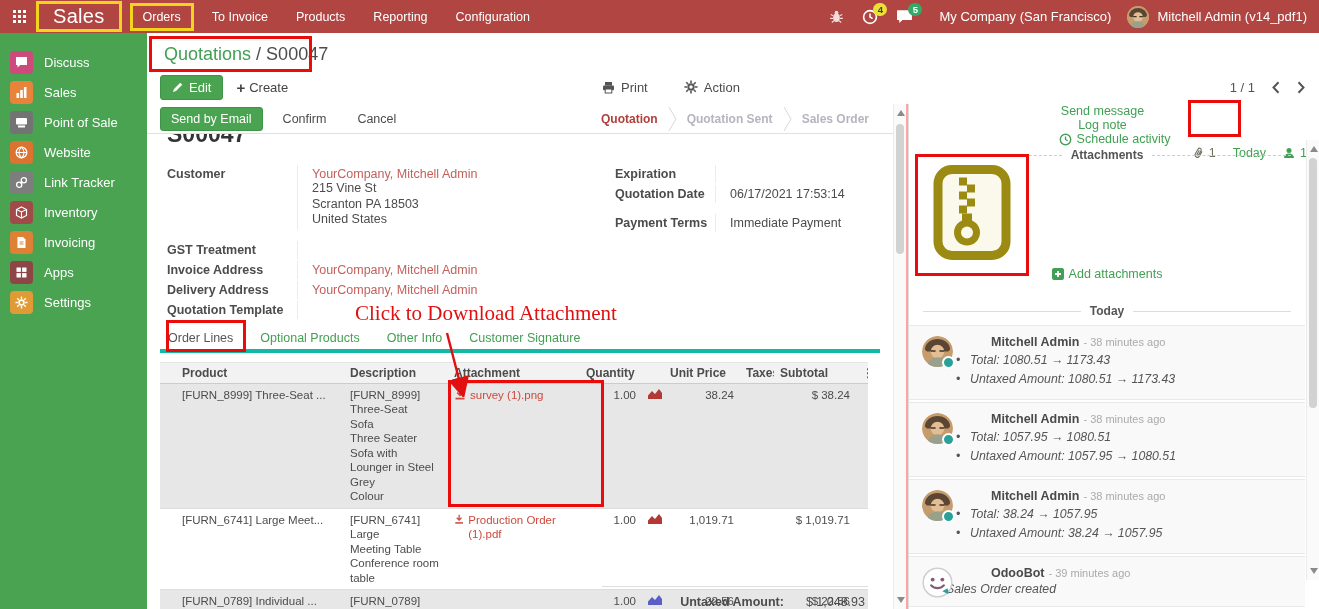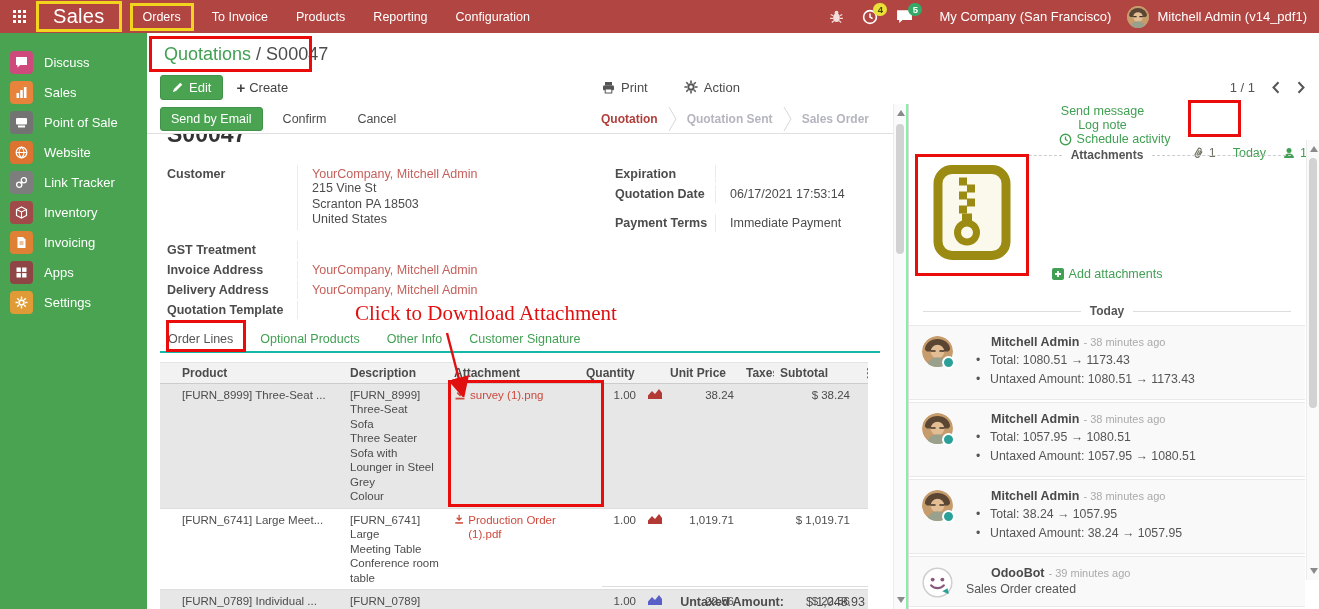--- a/index.html
+++ b/index.html
@@ -1,17 +1,17 @@
 <!DOCTYPE html>
 <html><head>
 <meta charset="utf-8">
 <style>
 * { box-sizing: border-box; margin: 0; padding: 0; }
 body { font-family: "Liberation Sans", sans-serif; background:#fff; }
-.app { position:relative; width:1319px; height:609px; overflow:hidden; background:#86efac; }
+.app { position:relative; width:1319px; height:609px; overflow:hidden; background:#fca5a5; }
 
 
 .topbar { position:absolute; left:0; top:0; width:1319px; height:33px; background:#b04542; display:flex; align-items:center; color:#fff; z-index:30; }
 .grid-icon { margin-left:13px; width:14px; height:14px; position:relative; flex:0 0 auto; cursor:pointer; }
 .grid-icon i { position:absolute; width:3px; height:3px; background:#fff; box-shadow:5px 0 #fff,10px 0 #fff,0 5px #fff,5px 5px #fff,10px 5px #fff,0 10px #fff,5px 10px #fff,10px 10px #fff; }
 .brand-box { border:3px solid #f2d41e; margin-left:9px; padding:1px 14px; }
 .brand { font-size:20px; letter-spacing:.3px; cursor:pointer; }
 .menu { display:flex; align-items:center; font-size:12.5px; margin-left:8px; }
 .menu-item { padding:5px 14px; cursor:pointer; white-space:nowrap; }
 .menu-item.boxed { border:3px solid #f2d41e; padding:4px 10px; margin-right:4px; }
@@ -58,21 +58,21 @@
 .fgroup.lft { width:438px; }
 .fgroup.rgt { width:268px; margin-left:10px; }
 .frow { display:flex; margin-bottom:2px; }
 .flabel { width:130px; font-weight:bold; padding:2px 0; flex:0 0 auto; }
 .flabel.wide { width:100px; }
 .fvalue { flex:1; border-left:1px solid #ececec; padding:2px 0 2px 14px; min-height:17px; }
 .rec-link { color:#c5605b; cursor:pointer; text-decoration:none; }
 .addr { white-space:pre-line; line-height:1.24; }
 .spacer8 { height:9px; }
 .annotation { position:absolute; left:208px; top:167px; font-family:"Liberation Serif", serif; font-size:21px; color:#e01010; white-space:nowrap; }
-.tabs { position:absolute; left:13px; right:13px; top:193px; height:26px; border-bottom:2px solid #14b8a6; display:flex; align-items:center; padding-left:8px; font-size:12.5px; }
+.tabs { position:absolute; left:13px; right:13px; top:193px; height:26px; border-bottom:4px solid #14b8a6; display:flex; align-items:center; padding-left:8px; font-size:12.5px; }
 .tab { margin-right:27px; color:#41a053; cursor:pointer; white-space:nowrap; }
 .tab.active { color:#555; }
 
 
 .olines { position:absolute; left:13px; top:228px; width:708px; border-collapse:collapse; font-size:11.5px; color:#4c4c4c; table-layout:fixed; }
 .olines th { background:#f2f2f2; border-bottom:1px solid #ccc; border-top:1px solid #e5e5e5; font-weight:bold; font-size:12px; padding:3px 6px; text-align:left; white-space:nowrap; overflow:hidden; }
 .olines td { padding:4px 6px; vertical-align:top; border-bottom:1px solid #ddd; line-height:1.26; }
 .olines tr.g td { background:#e7e7e7; }
 .r { text-align:right; }
 .c { text-align:center; }
@@ -108,21 +108,21 @@
 .add-att svg { vertical-align:-2px; margin-right:5px; }
 .feed { position:absolute; left:0; right:0; top:188px; }
 .msg { position:relative; background:#f9f9f9; border-top:1px solid #e9e9e9; border-bottom:1px solid #e9e9e9; padding:9px 10px 10px 13px; margin-bottom:2px; min-height:52px; }
 .avatar-wrap { position:absolute; left:13px; top:10px; width:31px; height:31px; }
 .avatar-wrap .av { width:31px; height:31px; border-radius:50%; overflow:hidden; display:block; }
 .avatar-wrap::after { content:""; position:absolute; right:-2px; bottom:-2px; width:9px; height:9px; border-radius:50%; background:#2aa198; border:2px solid #fff; }
 .avatar-wrap.nodot::after { display:none; }
 .msg-head { margin-left:44px; font-size:12.5px;padding-left:25px; }
 .msg-author { font-weight:bold; color:#4a4a4a; cursor:pointer; }
 .msg-time { color:#aaa; font-size:11px; margin-left:4px; }
-.msg-body { margin-left:44px; font-size:12.3px; color:#555; margin-top:2px; }
+.msg-body { margin-left:24px; font-size:12.3px; color:#555; margin-top:2px;font-style:italic; }
 .blt { padding-left:24px; position:relative; line-height:1.55; }
 .blt::before { content:"•"; position:absolute; left:10px; color:#555; }
 
 
 .hl-red { position:absolute; border:3px solid #ea0b0b; z-index:40; pointer-events:none; }
 .arrow-ov { position:absolute; z-index:40; pointer-events:none; }
 </style>
 </head>
 <body>
 

